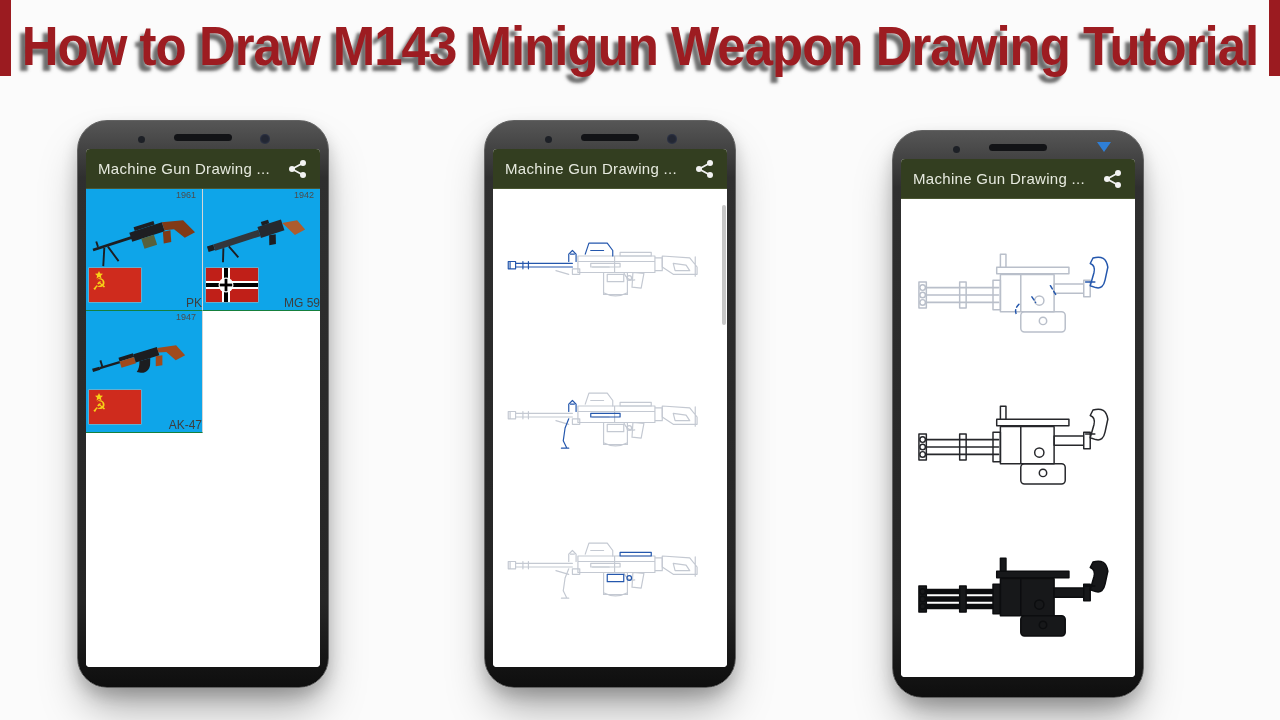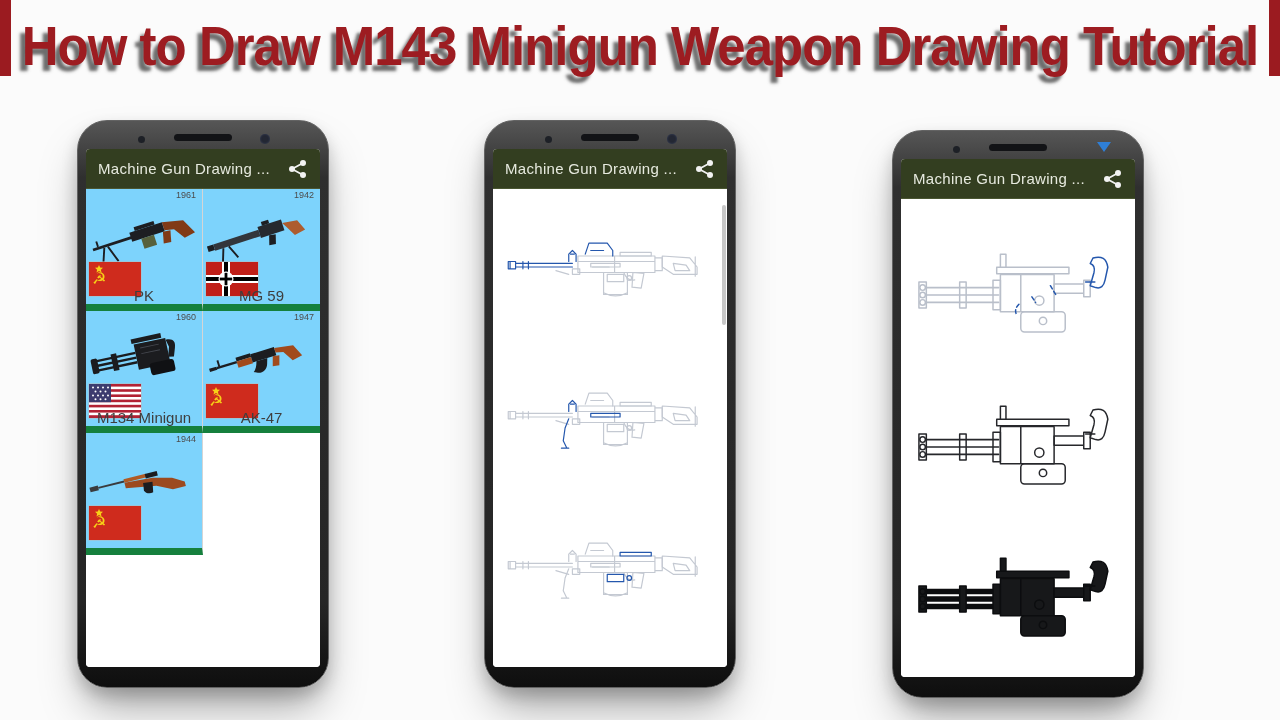--- a/index.html
+++ b/index.html
@@ -47,24 +47,24 @@
     position:absolute;top:0;left:0;right:0;height:40px;background:#333e20;
     display:flex;align-items:center;padding:0 12px;box-sizing:border-box;
     border-bottom:1px solid #4a5632;
   }
   .appbar .title{flex:1;color:#e7eadf;font-size:15px;letter-spacing:.3px;white-space:nowrap;overflow:hidden;}
   .share-svg{width:20px;height:20px;flex:none;}
 
   
   .gun-grid{position:absolute;top:40px;left:0;right:0;bottom:0;
     display:grid;grid-template-columns:1fr 1fr;grid-auto-rows:122px;background:#fff;}
-  .gun-cell{position:relative;border-bottom:7px solid #15803d;border-right:1px solid #d5d5d5;overflow:hidden;background:#7dd3fc;}
+  .gun-cell{position:relative;border-bottom:1px solid #15803d;border-right:1px solid #d5d5d5;overflow:hidden;background:#0ea5e9;}
   .gun-cell:nth-child(even){border-right:none;}
   .cell-year{position:absolute;top:1px;right:6px;font-size:9px;color:#4c4c4c;}
-  .cell-name{position:absolute;bottom:0;left:0;width:100%;text-align:center;font-size:15px;color:#3e3e3e;}
+  .cell-name{position:absolute;bottom:0;left:0;width:100%;text-align:right;font-size:12px;color:#3e3e3e;}
   .cell-gun{position:absolute;left:2px;top:8px;width:112px;height:74px;}
   .cell-flag{position:absolute;left:3px;bottom:8px;width:52px;height:34px;box-shadow:0 0 0 .5px #b9b9b9;}
 
   
   .draw-col{position:absolute;top:40px;left:0;right:0;bottom:0;background:#fff;
     display:flex;flex-direction:column;align-items:center;}
   .p2 .draw-col{padding-top:34px;gap:62px;}
   .p3 .draw-col{padding-top:46px;gap:52px;}
   .m249{width:220px;height:88px;flex:none;}
   .mgun{width:222px;height:100px;flex:none;}
@@ -306,53 +306,33 @@
             <use href="#gun-mg42"></use>
           </svg>
         <svg class="cell-flag" viewBox="0 0 52 34">
             <use href="#flag-nazi"></use>
           </svg>
         <span class="cell-year">1942</span>
         <span class="cell-name">MG 59</span>
       </div>
 
 
-      <div class="gun-cell">
-        <svg class="cell-gun" viewBox="0 0 116 78">
-            <use href="#gun-m134"></use>
-          </svg>
-        <svg class="cell-flag" viewBox="0 0 52 34">
-            <use href="#flag-usa"></use>
-          </svg>
-        <span class="cell-year">1960</span>
-        <span class="cell-name">M134 Minigun</span>
-      </div>
 
 
       <div class="gun-cell">
         <svg class="cell-gun" viewBox="0 0 116 78">
             <use href="#gun-ak47"></use>
           </svg>
         <svg class="cell-flag" viewBox="0 0 52 34">
             <use href="#flag-ussr"></use>
           </svg>
         <span class="cell-year">1947</span>
         <span class="cell-name">AK-47</span>
       </div>
 
-      <div class="gun-cell">
-        <svg class="cell-gun" viewBox="0 0 116 78">
-            <use href="#gun-svt"></use>
-          </svg>
-        <svg class="cell-flag" viewBox="0 0 52 34">
-            <use href="#flag-ussr"></use>
-          </svg>
-        <span class="cell-year">1944</span>
-        <span class="cell-name"></span>
-      </div>
 
 
     </div>
   </div>
 </div>
 
 <div class="phone p2">
   <div class="speaker"></div>
   <div class="cam-dot a"></div>
   <div class="cam-dot b"></div>

